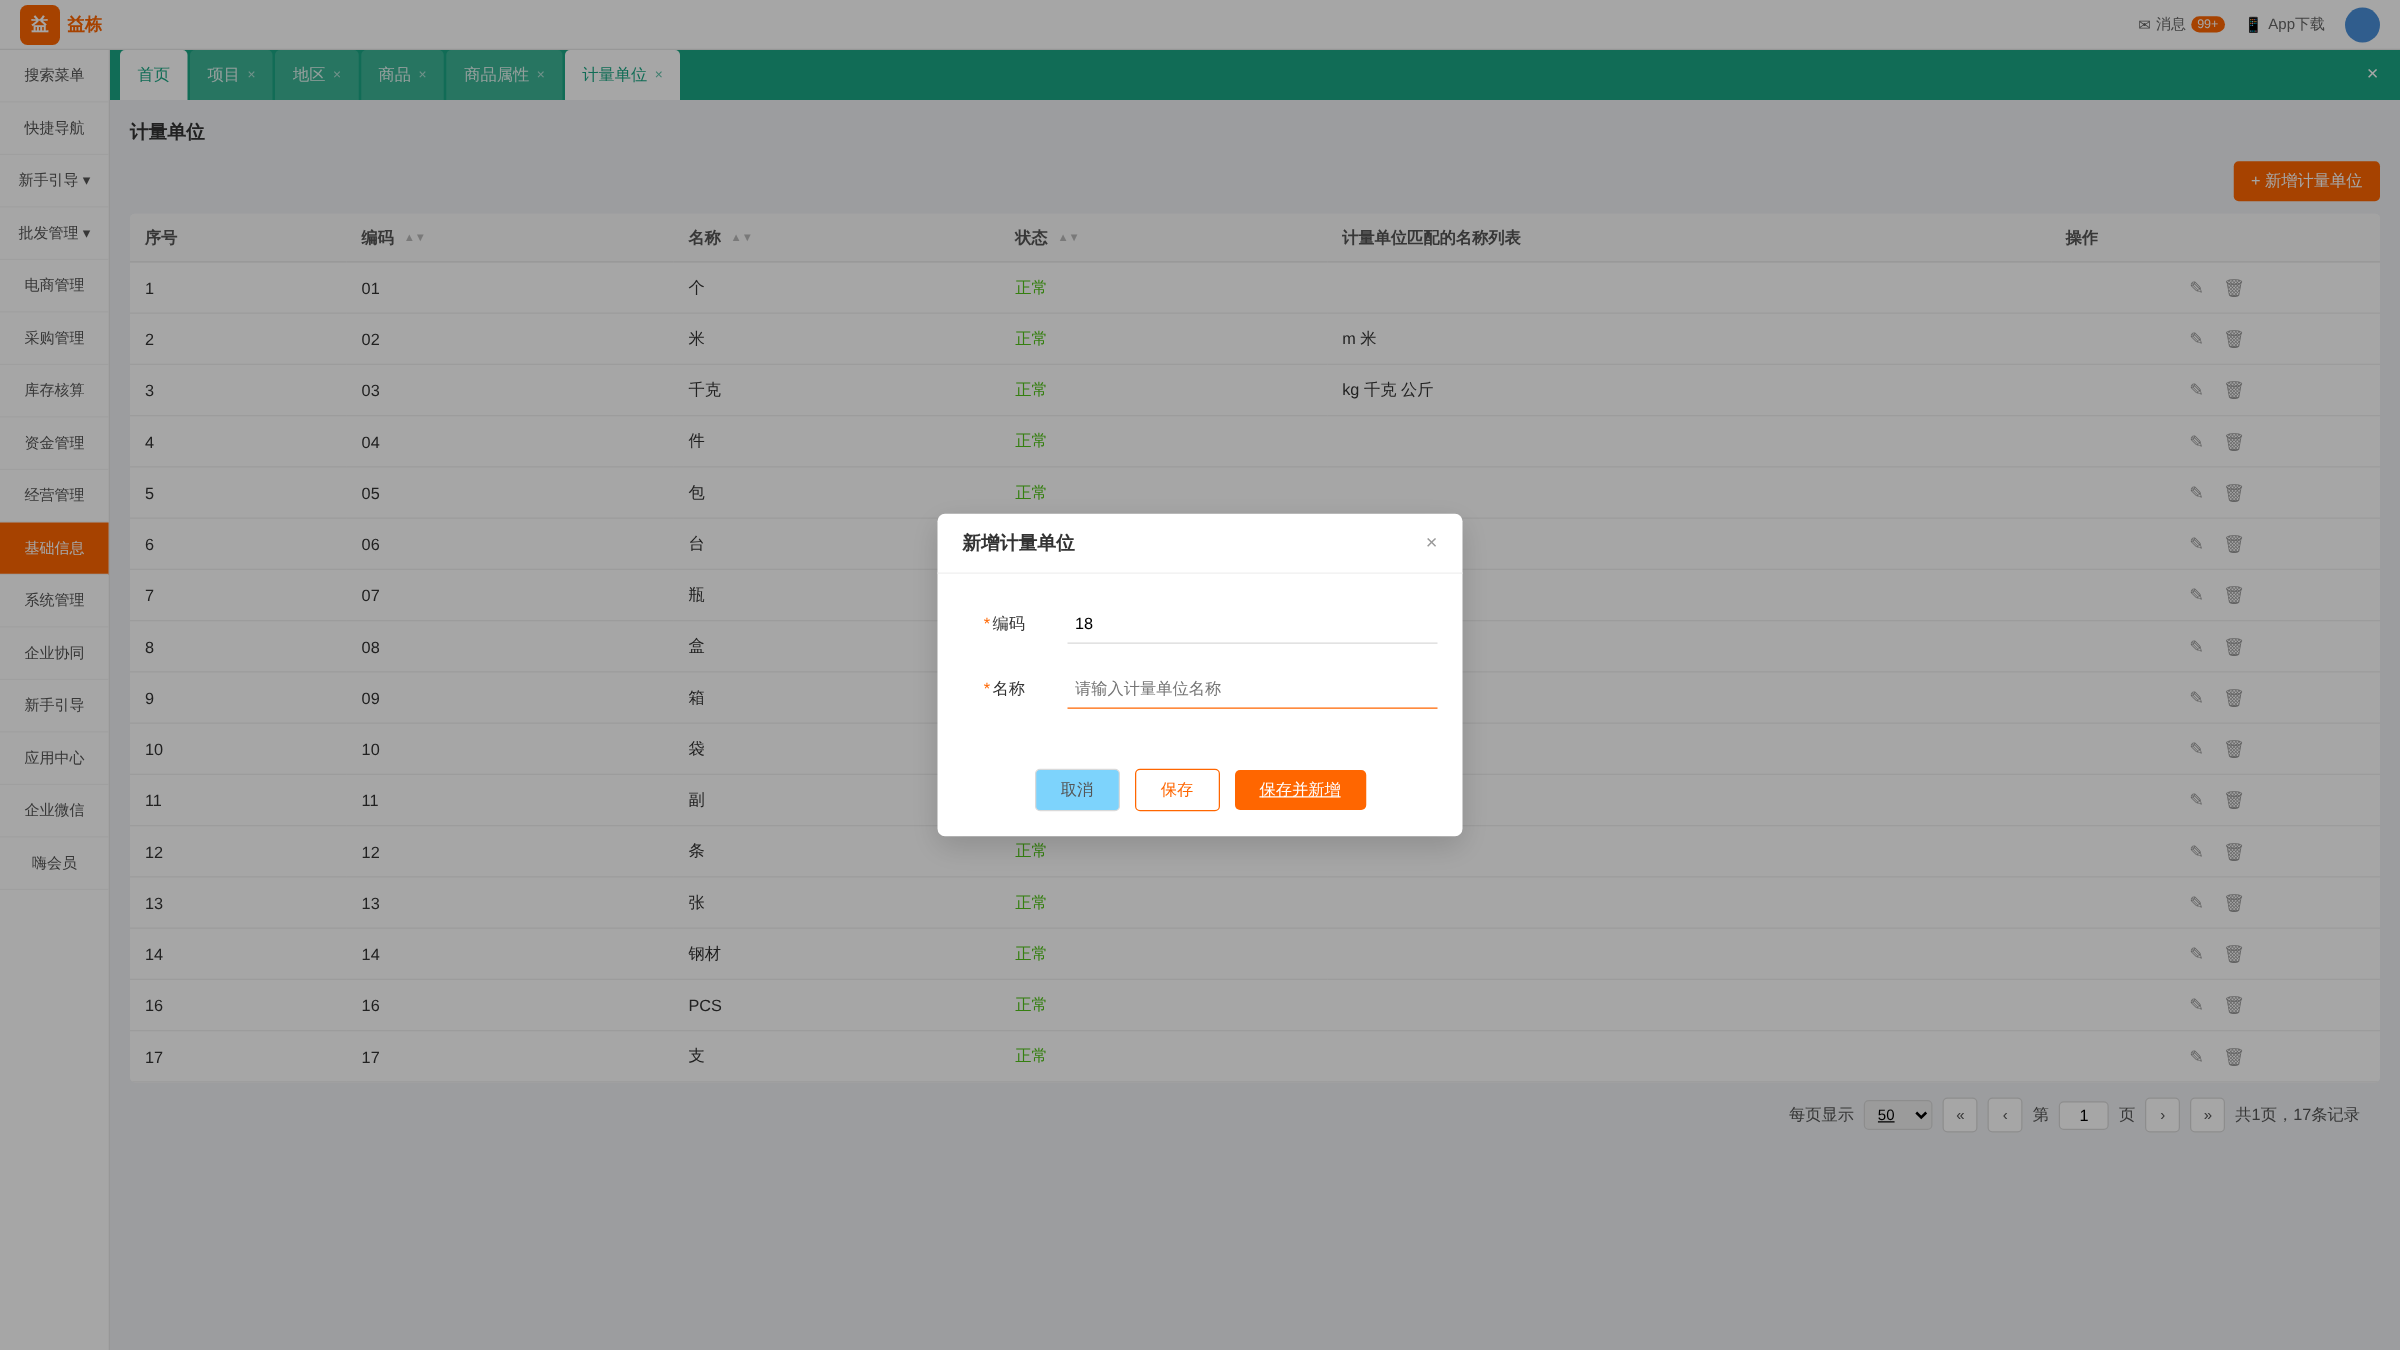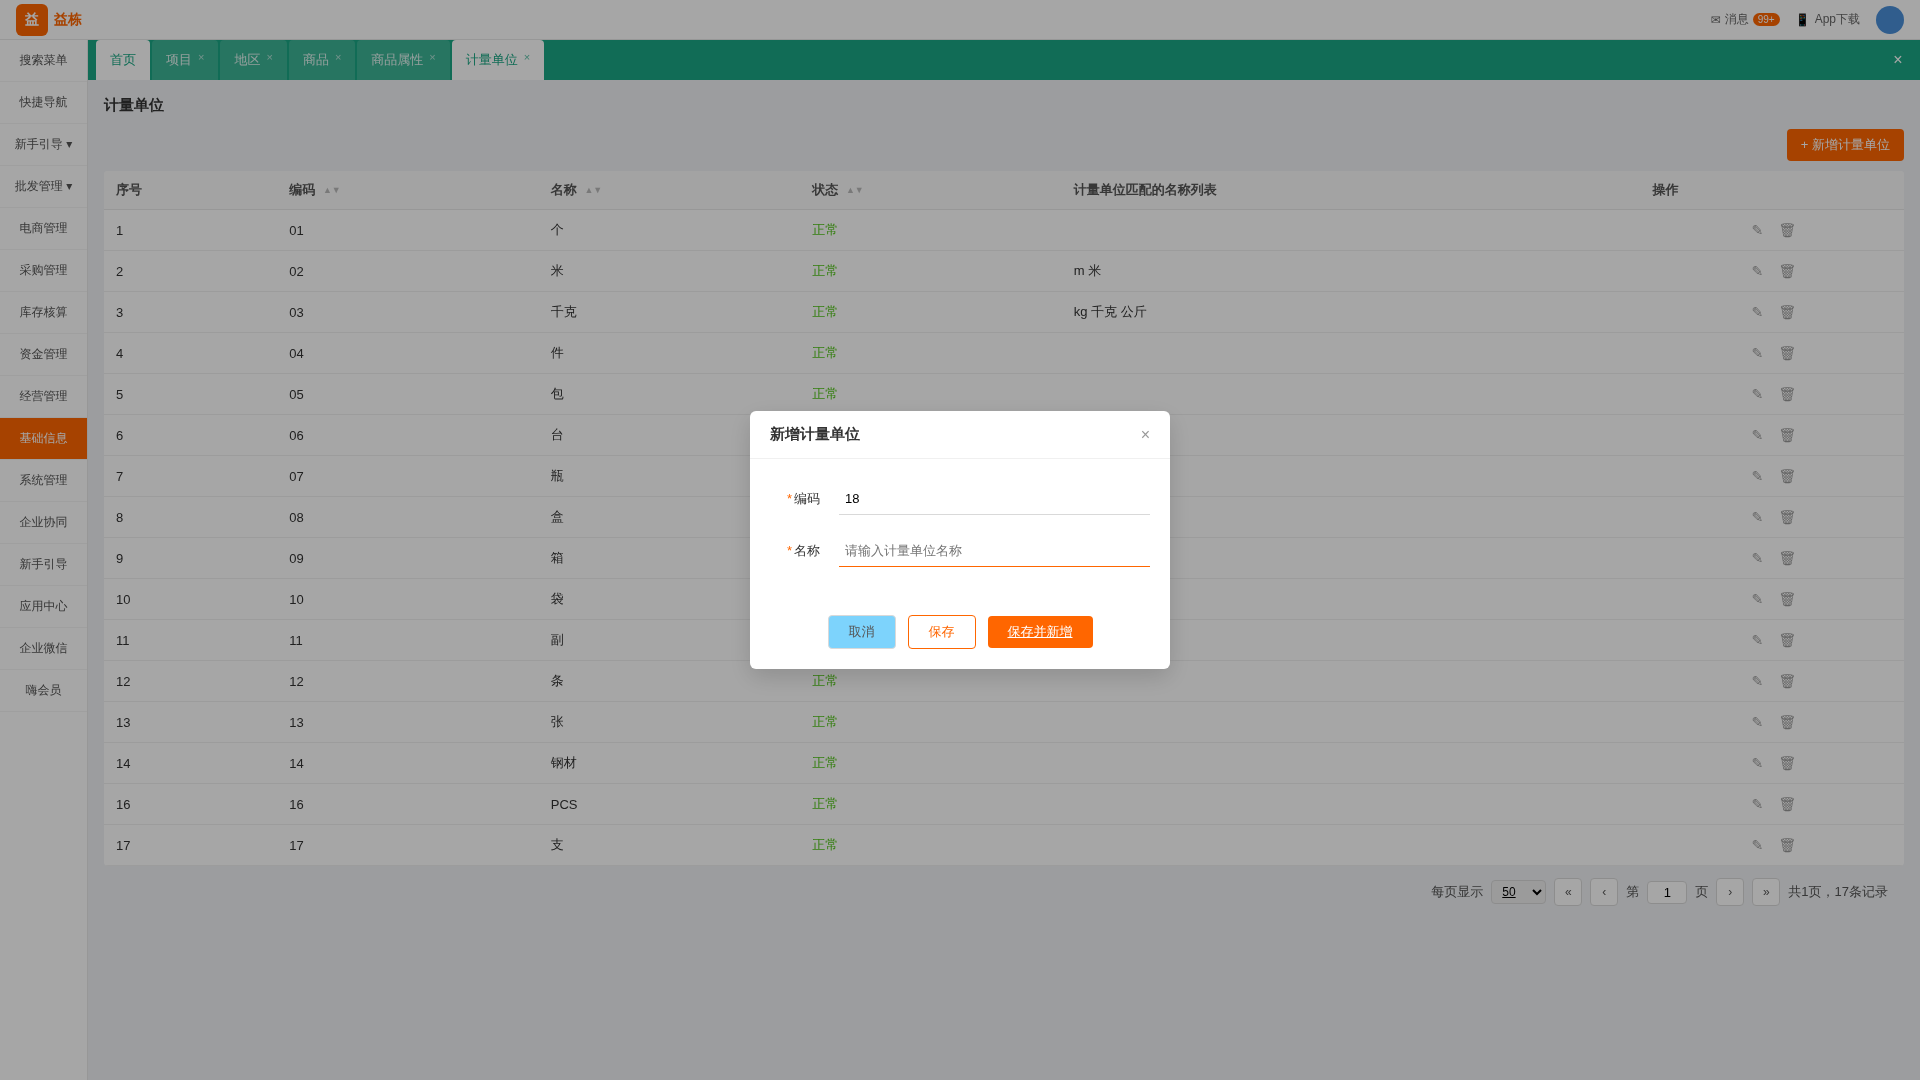--- a/index.html
+++ b/index.html
@@ -22,21 +22,21 @@
     
     .sidebar { width: 88px; background: #fff; border-right: 1px solid #e8e8e8; display: flex; flex-direction: column; overflow-y: auto; }
     .sidebar-item { padding: 12px 8px; text-align: center; cursor: pointer; font-size: 12px; color: #555; border-bottom: 1px solid #f5f5f5; }
     .sidebar-item.active { background: #f60; color: #fff; }
 
     
     .main { flex: 1; display: flex; flex-direction: column; overflow: hidden; }
 
     
     .tab-bar { height: 40px; background: #1ba784; display: flex; align-items: center; padding: 0 8px; gap: 2px; }
-    .tab { height: 40px; padding: 11px 14px; display: flex; align-items: flex-start; gap: 6px; font-size: 13px; color: rgba(255,255,255,0.85); background: rgba(255,255,255,0.15); border-radius: 4px 4px 0 0; cursor: pointer; white-space: nowrap; }
+    .tab { height: 40px; padding: 11px 14px; display: flex; align-items: center; gap: 6px; font-size: 13px; color: rgba(255,255,255,0.85); background: rgba(255,255,255,0.15); border-radius: 4px 4px 0 0; cursor: pointer; white-space: nowrap; }
     .tab.active { background: #fff; color: #1ba784; font-weight: 500; }
     .tab .close-x { font-size: 11px; color: inherit; opacity: 0.7; }
     .tab-close-btn { width: 28px; height: 28px; display: flex; align-items: center; justify-content: center; cursor: pointer; color: #fff; font-size: 16px; margin-left: auto; }
 
     
     .page-area { flex: 1; padding: 16px; overflow-y: auto; background: #f0f2f5; }
     .page-title { font-size: 15px; font-weight: 600; color: #333; margin-bottom: 14px; }
 
     
     .table-toolbar { display: flex; justify-content: flex-end; margin-bottom: 10px; }
@@ -59,21 +59,21 @@
 
     
     .overlay { position: fixed; top: 0; left: 0; width: 100%; height: 100%; background: rgba(0,0,0,0.35); z-index: 100; display: flex; align-items: center; justify-content: center; }
 
     
     .modal { background: #fff; border-radius: 6px; width: 420px; box-shadow: 0 8px 24px rgba(0,0,0,0.15); }
     .modal-header { display: flex; align-items: center; justify-content: space-between; padding: 14px 20px; border-bottom: 1px solid #f0f0f0; }
     .modal-title { font-size: 15px; font-weight: 600; color: #333; }
     .modal-close { cursor: pointer; font-size: 16px; color: #999; }
     .modal-body { padding: 24px 20px 16px; }
-    .form-row { display: flex; align-items: center; margin-bottom: 20px; gap: 7px; }
+    .form-row { display: flex; align-items: center; margin-bottom: 20px; gap: 22px; }
     .form-label { font-size: 13px; color: #333; min-width: 50px; text-align: right; }
     .form-required { color: #f60; margin-right: 2px; }
     .form-input { flex: 1; height: 32px; border: none; border-bottom: 1px solid #d9d9d9; outline: none; font-size: 13px; padding: 0 6px; margin-left: 12px; }
     .form-input.highlighted { border-bottom-color: #f60; }
     .modal-footer { display: flex; align-items: center; justify-content: center; padding: 12px 20px 20px; gap: 12px; }
     .btn-cancel { border: 1px solid #d9d9d9; background: #7dd3fc; color: #555; border-radius: 4px; padding: 7px 20px; font-size: 13px; cursor: pointer; }
     .btn-save { border: 1px solid #f60; background: #fff; color: #f60; border-radius: 4px; padding: 7px 20px; font-size: 13px; cursor: pointer; }
     .btn-save-new { border: none; background: #f60; color: #fff; border-radius: 4px; padding: 7px 20px; font-size: 13px; cursor: pointer; text-decoration: underline; }
     .th-op { text-align: center; }
   </style>

